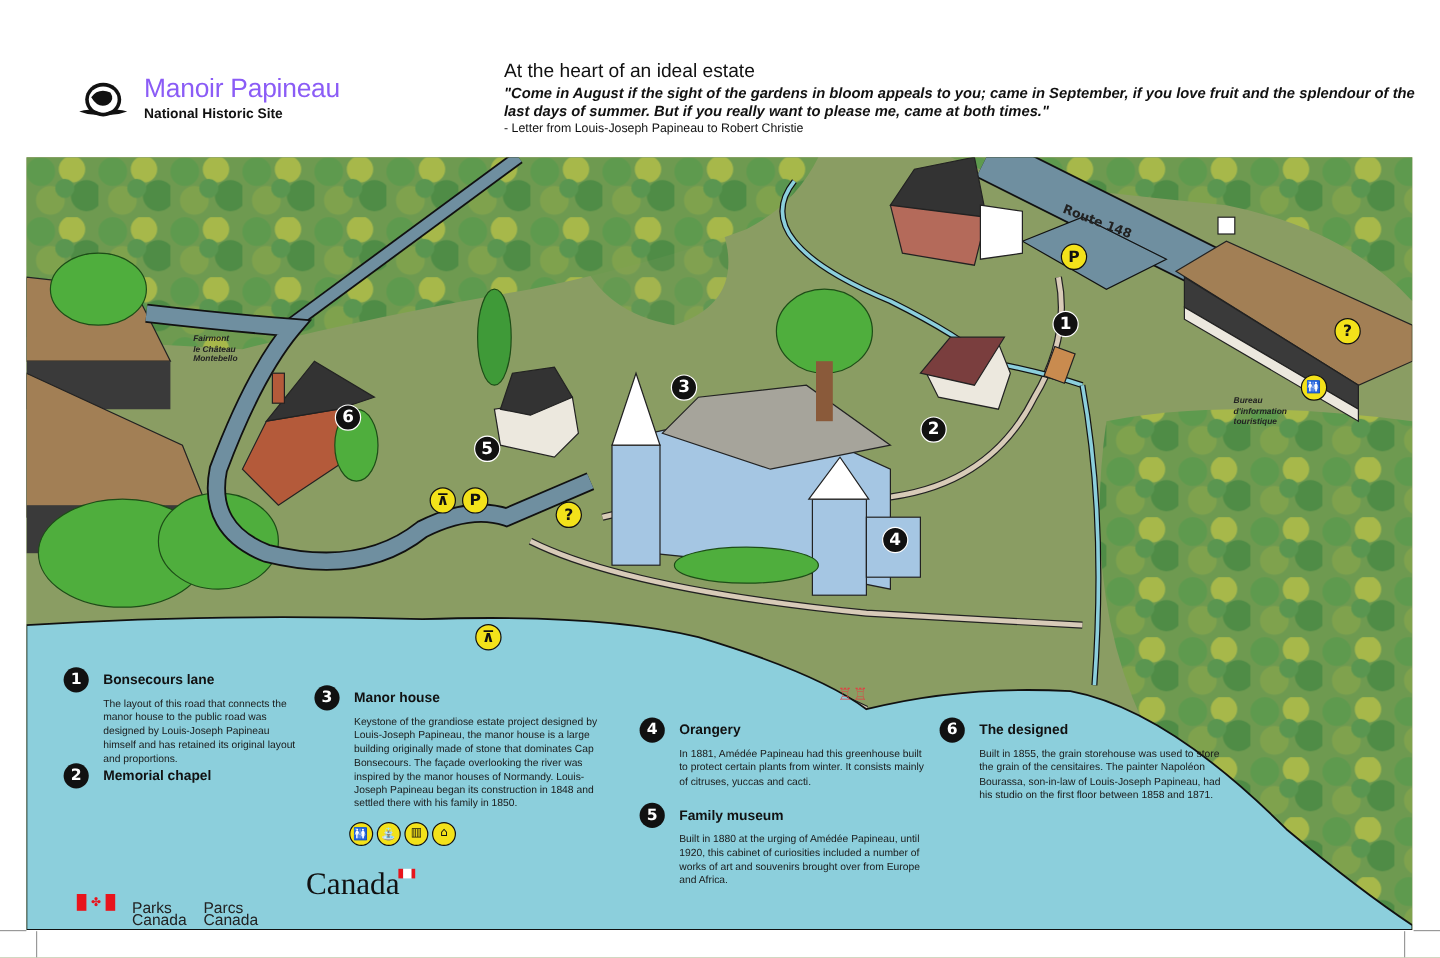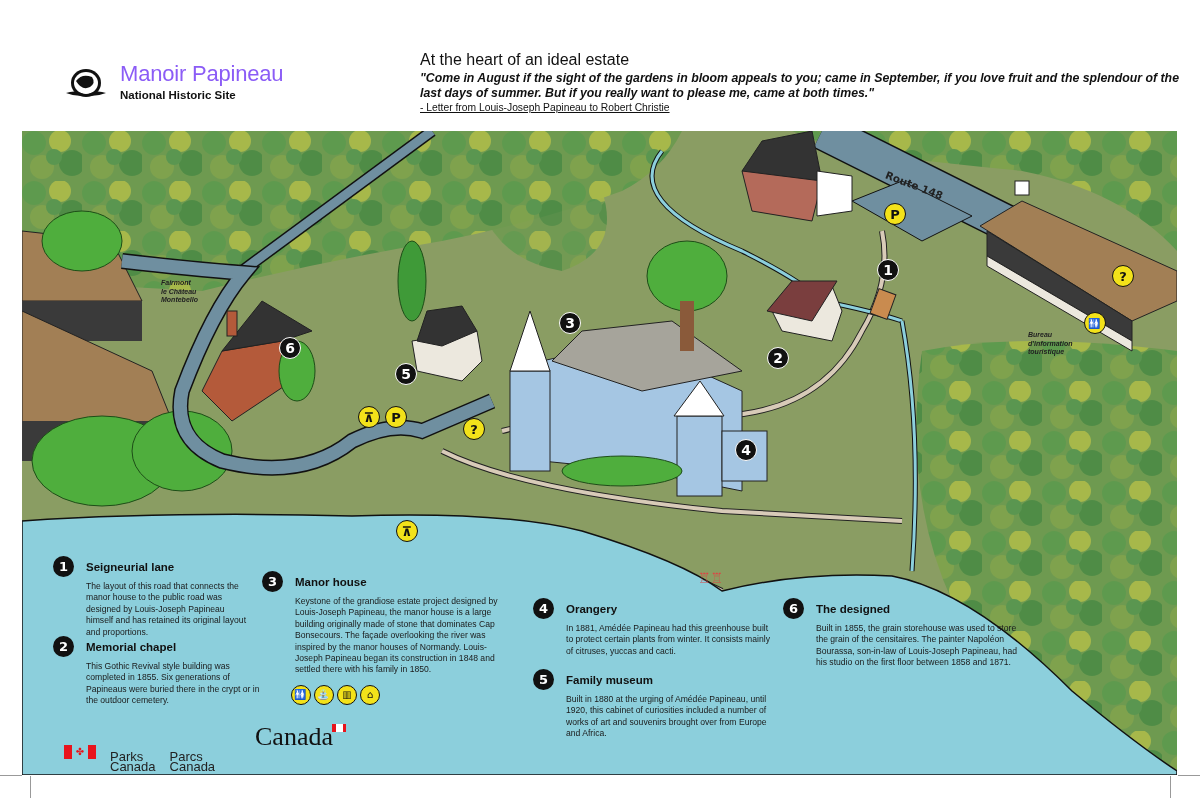--- a/index.html
+++ b/index.html
@@ -4,21 +4,21 @@
 <style>
   html,body{margin:0;padding:0;}
   body{width:1200px;height:798px;background:#ffffff;position:relative;overflow:hidden;font-family:"Liberation Sans",sans-serif;color:#111;}
   .header-logo{position:absolute;left:64px;top:62px;display:flex;align-items:center;}
   .beaver{width:44px;height:36px;margin-right:12px;}
   .brand-title{font-size:22px;line-height:24px;color:#8b5cf6;letter-spacing:-0.2px;}
   .brand-sub{font-size:11.5px;font-weight:bold;line-height:16px;margin-top:1px;}
   .quote-block{position:absolute;left:420px;top:50px;width:760px;}
   .quote-heading{font-size:16px;line-height:20px;}
   .quote-text{font-size:12.3px;font-style:italic;font-weight:bold;line-height:15px;margin-top:1px;}
-  .quote-attr{font-size:10.3px;line-height:13px;text-decoration:underline;}
+  .quote-attr{font-size:10.3px;line-height:13px;}
   .map{position:absolute;left:22px;top:131px;width:1155px;height:644px;overflow:hidden;background:#8a9d63;}
   .map svg.bg{position:absolute;left:0;top:0;}
   .marker{position:absolute;width:22px;height:22px;border-radius:50%;background:#111;color:#fff;font-weight:bold;font-size:14px;display:flex;align-items:center;justify-content:center;border:1.5px solid #fff;box-sizing:border-box;font-family:"DejaVu Sans",sans-serif;}
   .svc{position:absolute;width:22px;height:22px;border-radius:50%;background:#f3e21a;border:1.5px solid #111;box-sizing:border-box;display:flex;align-items:center;justify-content:center;font-weight:bold;font-size:13px;color:#111;font-family:"DejaVu Sans",sans-serif;}
   .maplabel{position:absolute;font-size:7px;font-style:italic;font-weight:bold;line-height:8.5px;color:#222;}
   .route-label{position:absolute;font-size:10.5px;font-weight:bold;color:#222;transform:rotate(21deg);font-family:"DejaVu Sans",sans-serif;}
   .legend-item{position:absolute;}
   .legend-head{display:flex;align-items:center;}
   .legend-num{width:21px;height:21px;border-radius:50%;background:#111;color:#fff;font-weight:bold;font-size:13px;display:flex;align-items:center;justify-content:center;margin-right:12px;font-family:"DejaVu Sans",sans-serif;flex:none;}
   .legend-title{font-size:11.5px;font-weight:bold;}
@@ -176,30 +176,29 @@
   <div class="svc" style="left:1090px;top:134px;">?</div>
   <div class="svc" style="left:336px;top:275px;">⊼</div>
   <div class="svc" style="left:363px;top:275px;">P</div>
   <div class="svc" style="left:441px;top:287px;">?</div>
   <div class="svc" style="left:374px;top:389px;">⊼</div>
 </div>
 
 <div class="legend-item" style="left:53px;top:556px;width:200px;">
   <div class="legend-head">
       <span class="legend-num">1</span>
-      <span class="legend-title">Seigneurial lane</span>
+      <span class="legend-title">Bonsecours lane</span>
     </div>
   <div class="legend-body">The layout of this road that connects the manor house to the public road was designed by Louis-Joseph Papineau himself and has retained its original layout and proportions.</div>
 </div>
 <div class="legend-item" style="left:53px;top:636px;width:210px;">
   <div class="legend-head">
       <span class="legend-num">2</span>
       <span class="legend-title">Memorial chapel</span>
     </div>
-  <div class="legend-body">This Gothic Revival style building was completed in 1855. Six generations of Papineaus were buried there in the crypt or in the outdoor cemetery.</div>
 </div>
 <div class="legend-item" style="left:262px;top:571px;width:240px;">
   <div class="legend-head">
       <span class="legend-num">3</span>
       <span class="legend-title">Manor house</span>
     </div>
   <div class="legend-body">Keystone of the grandiose estate project designed by Louis-Joseph Papineau, the manor house is a large building originally made of stone that dominates Cap Bonsecours. The façade overlooking the river was inspired by the manor houses of Normandy. Louis-Joseph Papineau began its construction in 1848 and settled there with his family in 1850.</div>
   <div class="amen">
     <span>🚻</span>
     <span>⛲</span>

